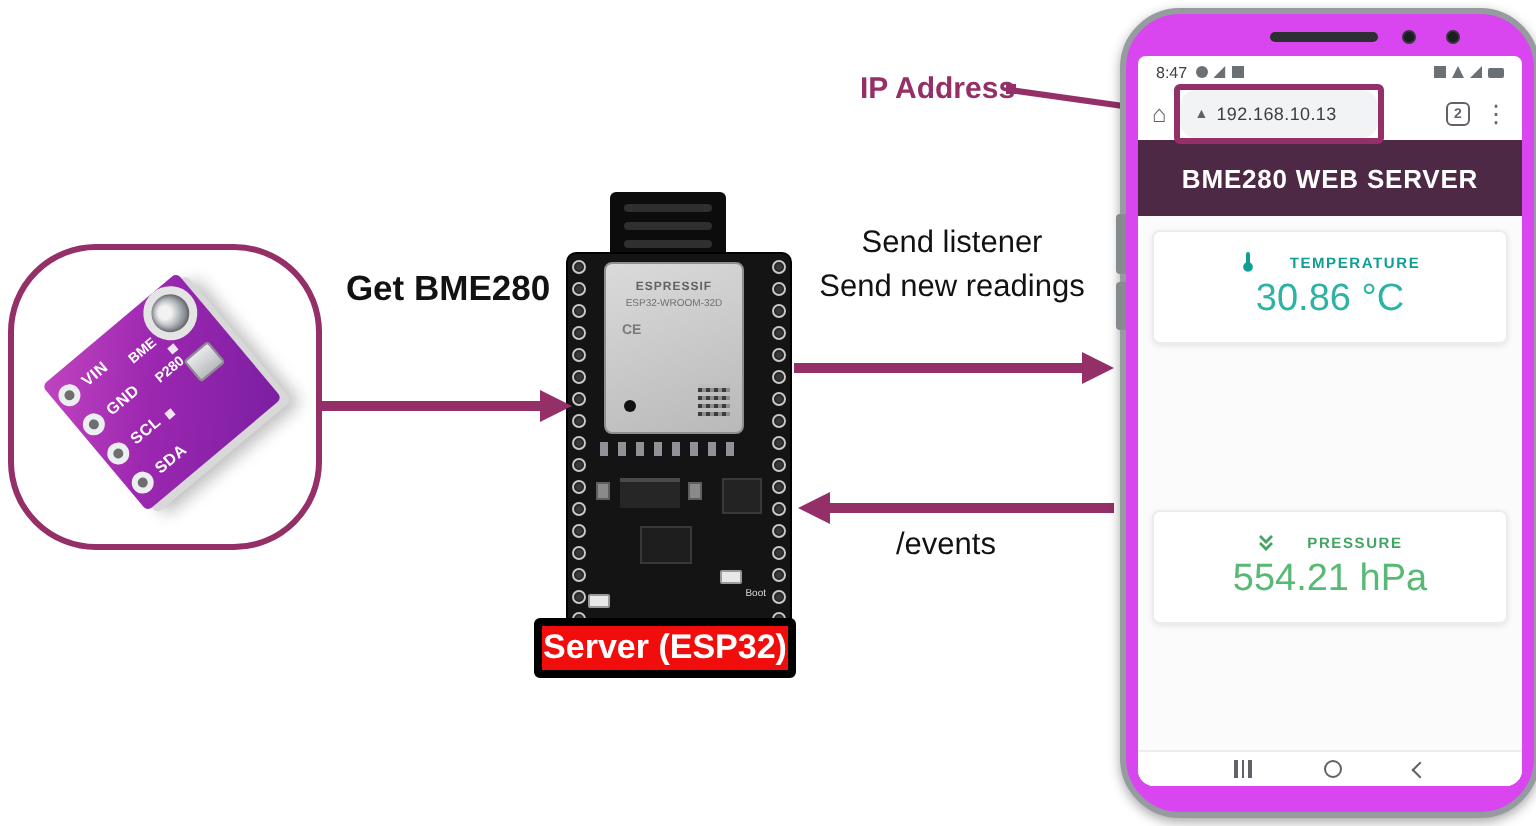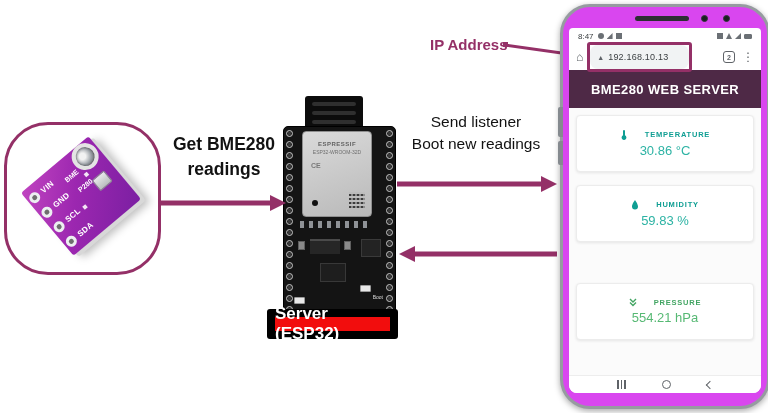--- a/index.html
+++ b/index.html
@@ -53,21 +53,21 @@
   .shield-dot { position:absolute; left:9px; bottom:10px; width:6px; height:6px; border-radius:50%; background:#111; }
   .esp-pads { position:absolute; left:16px; top:94px; width:76px; display:flex; gap:5px; }
   .esp-pads i { width:4px; height:7px; background:#8f9296; display:block; }
   .esp-reg { position:absolute; left:26px; top:112px; width:30px; height:15px; background:#262626; border-top:2px solid #4a4a4a; }
   .esp-cap { position:absolute; width:7px; height:9px; background:#8a8a8a; border:1px solid #5f5f5f; }
   .esp-chip2 { position:absolute; left:36px; top:136px; width:26px; height:19px; background:#1e1e1e; border:1px solid #383838; }
   .esp-comp { position:absolute; right:14px; top:112px; width:20px; height:18px; background:#232323; border:1px solid #3a3a3a; }
   .esp-btn { position:absolute; width:11px; height:7px; background:#e8e8e8; border:1px solid #9a9a9a; border-radius:1px; }
   .esp-boot { position:absolute; right:12px; bottom:14px; font-size:5px; color:#ddd; }
 
-  .red-label { position:absolute; background:#f20d0d; border:8px solid #000000; border-radius:3px;
+  .red-label { position:absolute; background:#f20d0d; border:4px solid #000000; border-radius:3px;
     color:#fff; display:flex; align-items:center; justify-content:center; font-weight:600; }
   .server-label { left:267px; top:309px; width:131px; height:30px; font-size:17px; }
 
   
   .ip-label { position:absolute; left:430px; top:36px; font-size:15px; font-weight:bold; color:#943067; }
 
   
   #arrows { position:absolute; left:0; top:0; width:768px; height:413px; pointer-events:none; }
 
   
@@ -100,21 +100,21 @@
   .menu-dots { font-size:12px; color:#5f6368; margin-left:7px; }
 
   .page-header { height:38px; background:#4e2946; color:#fff; display:flex; align-items:center;
     justify-content:center; font-weight:bold; font-size:13px; letter-spacing:.4px; }
 
   .page-body { position:absolute; left:0; right:0; top:80px; bottom:18px; background:#fbfbfb; }
   .card { position:absolute; left:7px; width:178px; height:57px; background:#fff;
     border:1px solid #ececec; border-radius:4px; box-shadow:0 1px 3px rgba(0,0,0,.09);
     display:flex; flex-direction:column; align-items:center; justify-content:center; gap:3px; }
   .card-label { display:flex; align-items:center; gap:17px; font-size:7.5px; font-weight:bold; letter-spacing:.8px; }
-  .card-value { font-size:13px; }
+  .card-value { font-size:19px; }
   .teal  .card-label { color:#0f9e93; } .teal  .card-value { color:#2db3a4; }
   .green .card-label { color:#43a563; } .green .card-value { color:#57b974; }
   .card-icon { display:inline-flex; }
 
   .nav-bar { position:absolute; left:0; right:0; bottom:0; height:18px; background:#fff;
     border-top:1px solid #ededed; display:flex; align-items:center; justify-content:space-around; padding:0 30px; }
   .nav-recents { display:flex; gap:2px; }
   .nav-recents i { width:1.5px; height:9px; background:#5f6368; display:block; }
   .nav-home { width:9px; height:9px; border:1.5px solid #5f6368; border-radius:50%; }
   .nav-back { width:6px; height:6px; border-left:1.5px solid #5f6368; border-bottom:1.5px solid #5f6368; transform:rotate(45deg); }
@@ -138,28 +138,28 @@
       <div class="pcb-chip"></div>
       <div class="pcb-chip-txt" style="left:42px; top:16px;">BME</div>
       <div class="pcb-chip-txt" style="left:46px; top:32px;">P280</div>
       <div class="pcb-dot" style="left:38px; top:50px;"></div>
       <div class="pcb-dot" style="left:60px; top:26px;"></div>
     </div>
   </div>
 
   <div class="flow-text flow-bold" style="left:160px; top:132px; width:128px;">
     <div>Get BME280</div>
-    <div>readings</div>
   </div>
 
   <div class="flow-text flow-reg" style="left:394px; top:111px; width:164px;">
     <div>Send listener</div>
-    <div>Boot new readings</div>
-  </div>
-
+    <div>Send new readings</div>
+  </div>
+
+  <div class="flow-text flow-reg" style="left:398px; top:262px; width:150px;">/events</div>
 
   <div class="ip-label">IP Address</div>
 
   <div class="esp32">
     <div class="esp-antenna">
       <i style="top:6px;"></i>
         <i style="top:15px;"></i>
         <i style="top:24px;"></i>
     </div>
     <div class="esp-board">
@@ -291,33 +291,22 @@
             <span class="card-icon">
               <svg width="8" height="10" viewBox="0 0 8 10">
                   <path d="M3 1a1 1 0 0 1 2 0v4.3a2.4 2.4 0 1 1-2 0z" fill="#0f9e93"></path>
                 </svg>
             </span>
             <span>TEMPERATURE</span>
           </div>
           <div class="card-value">30.86 °C</div>
         </div>
 
-        <div class="card teal" style="top:77px;">
-          <div class="card-label">
-            <span class="card-icon">
-              <svg width="8" height="10" viewBox="0 0 8 10">
-                  <path d="M4 0C4 0 7 4 7 6.4A3 3 0 0 1 1 6.4C1 4 4 0 4 0z" fill="#0f9e93"></path>
-                </svg>
-            </span>
-            <span>HUMIDITY</span>
-          </div>
-          <div class="card-value">59.83 %</div>
-        </div>
-
-        <div class="card green" style="top:147px;margin-top:28px;">
+
+        <div class="card green" style="top:147px;">
           <div class="card-label">
             <span class="card-icon">
               <svg width="8" height="9" viewBox="0 0 8 9">
                   <path d="M1 1l3 3 3-3M1 4.5l3 3 3-3" stroke="#43a563" stroke-width="1.4" fill="none"></path>
                 </svg>
             </span>
             <span>PRESSURE</span>
           </div>
           <div class="card-value">554.21 hPa</div>
         </div>

